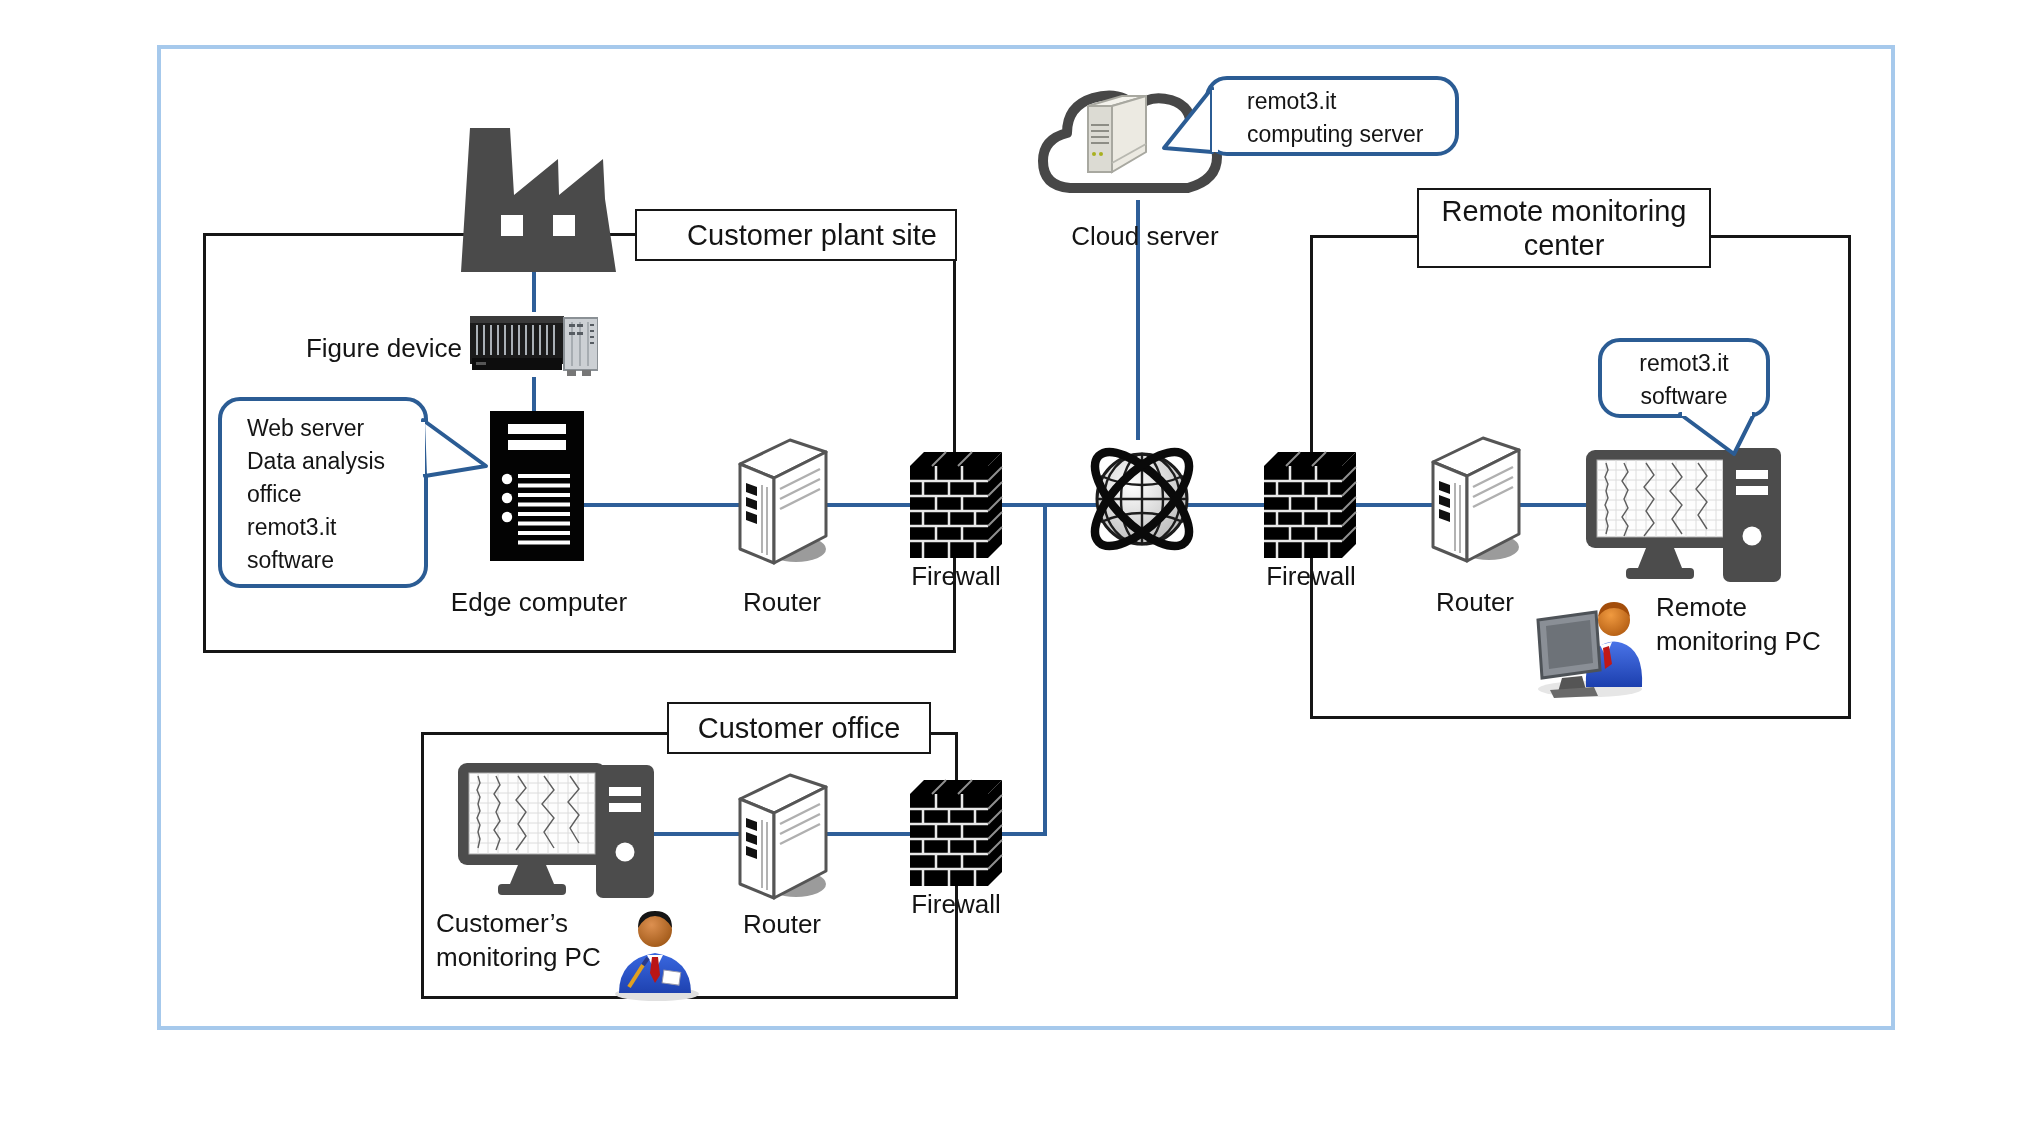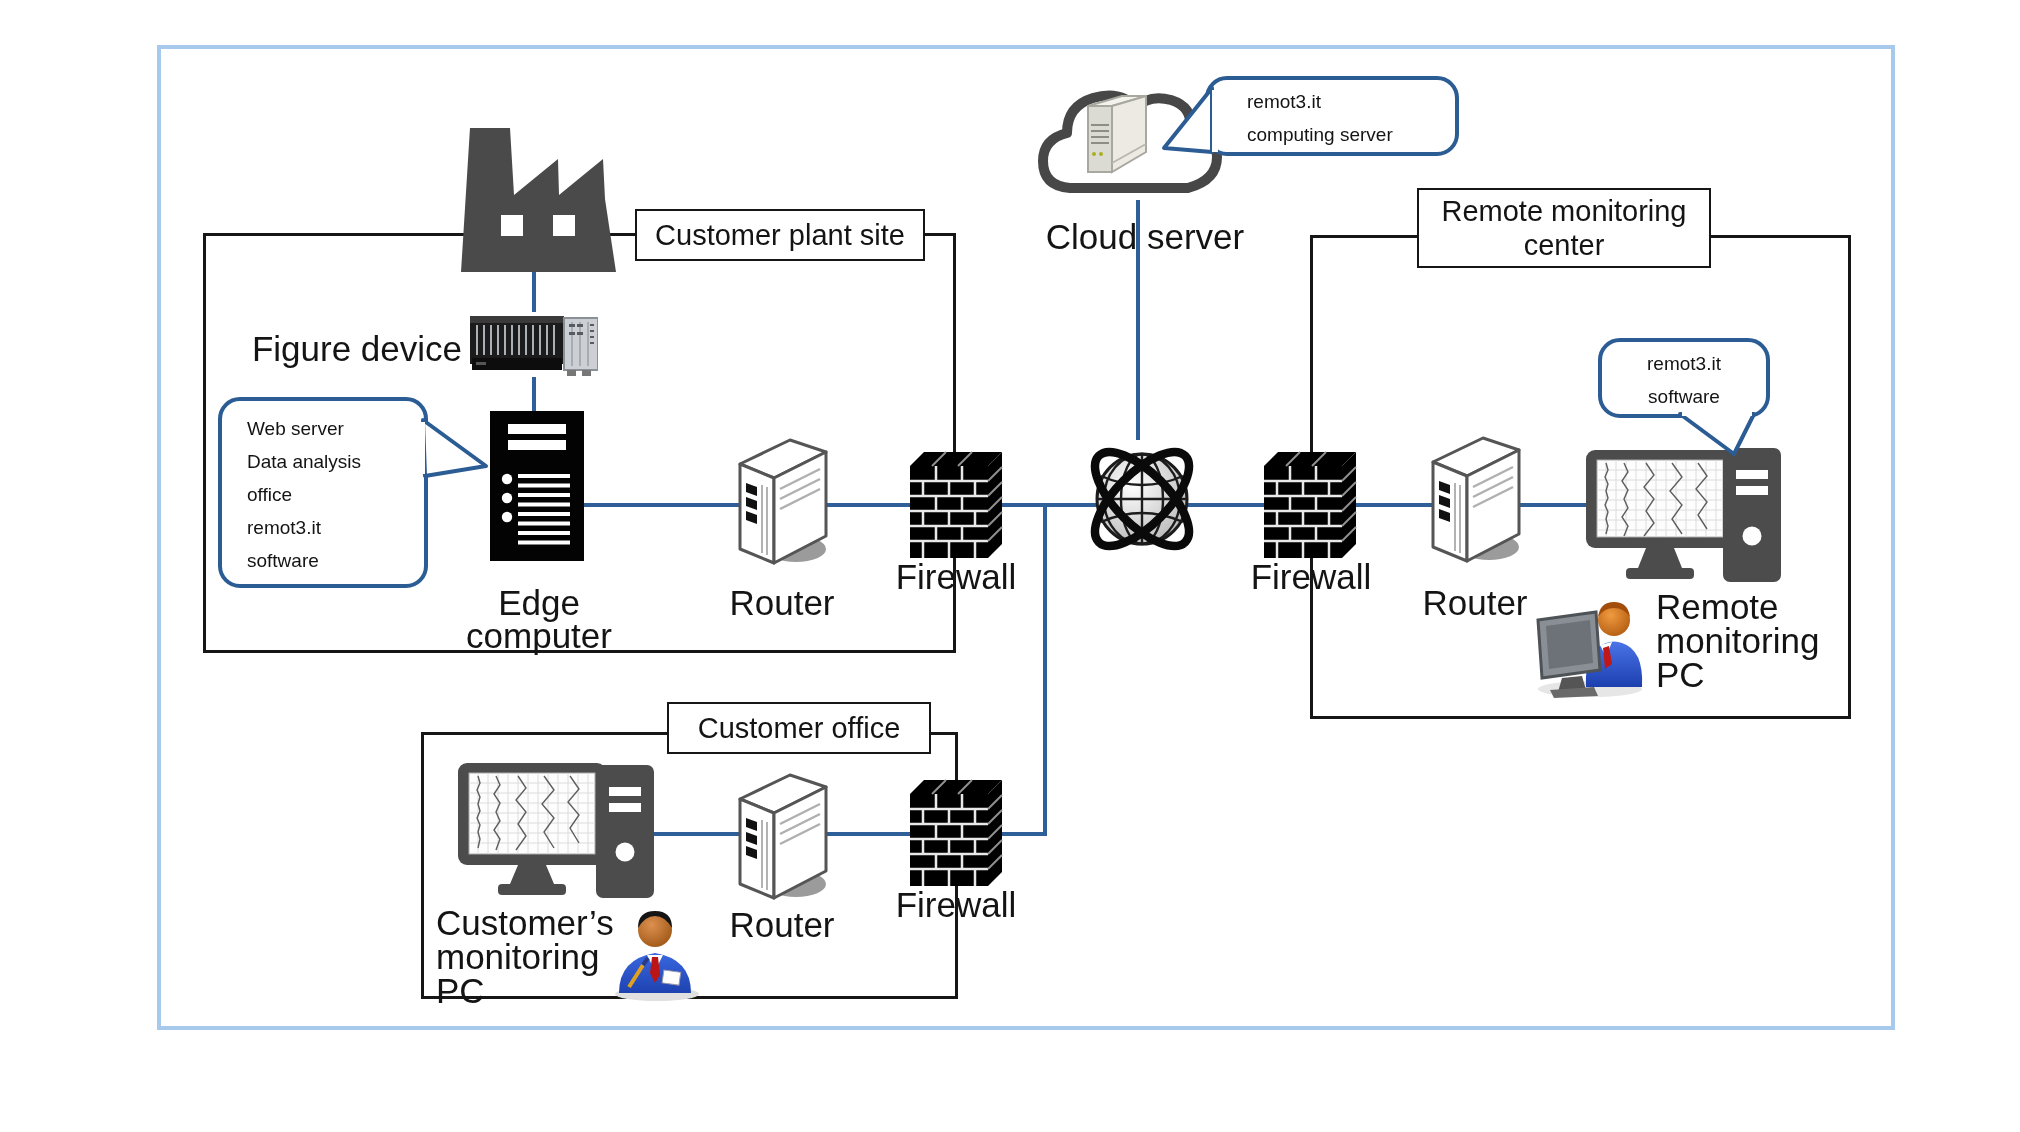--- a/index.html
+++ b/index.html
@@ -3,26 +3,26 @@
 <meta charset="utf-8">
 <style>
   html,body{margin:0;padding:0;background:#fff;}
   #canvas{position:relative;width:2020px;height:1132px;background:#ffffff;overflow:hidden;
           font-family:"Liberation Sans","DejaVu Sans",sans-serif;color:#141414;}
   .abs{position:absolute;}
   .frame{border:4px solid #a6c9ec;z-index:0;background:#fff;}
   .gbox{border:3px solid #161616;z-index:1;}
   .lblbox{border:2px solid #161616;background:#fff;display:flex;align-items:center;justify-content:center;
           text-align:center;font-size:29px;line-height:34px;z-index:6;}
-  .nlabel{font-size:35px;line-height:33px;color:#141414;z-index:6;}
+  .nlabel{font-size:26px;line-height:33px;color:#141414;z-index:6;}
   .center{text-align:center;}
   .rightal{text-align:right;}
   .hline{background:#2e5f99;height:4px;z-index:2;}
   .vline{background:#2e5f99;width:4px;z-index:2;}
-  .bubble{border:4px solid #2b5c94;border-radius:22px;background:#fff;z-index:7;font-size:19px;
+  .bubble{border:4px solid #2b5c94;border-radius:22px;background:#fff;z-index:7;font-size:23px;
           line-height:33px;color:#141414;box-sizing:border-box;}
   .bubble .bl{white-space:nowrap;}
   .icon{z-index:4;}
   .tail{z-index:8;}
   .caption{font-family:"Liberation Serif","DejaVu Serif",serif;font-weight:bold;font-size:40px;
            display:flex;gap:30px;white-space:nowrap;z-index:3;}
 </style>
 </head>
 <body>
 
@@ -34,21 +34,21 @@
   <div class="abs vline" style="left:532px;top:377px;height:38px;"></div>
   <div class="abs hline" style="left:580px;top:503px;width:1010px;"></div>
   <div class="abs vline" style="left:1136px;top:200px;height:240px;"></div>
   <div class="abs vline" style="left:1043px;top:505px;height:331px;"></div>
   <div class="abs hline" style="left:650px;top:832px;width:397px;"></div>
 
   <div class="abs gbox" style="left:203px;top:233px;width:747px;height:414px;"></div>
   <div class="abs gbox" style="left:421px;top:732px;width:531px;height:261px;"></div>
   <div class="abs gbox" style="left:1310px;top:235px;width:535px;height:478px;"></div>
 
-  <div class="abs lblbox" style="left:635px;top:209px;width:286px;height:48px;">
+  <div class="abs lblbox" style="left:635px;top:209px;width:286px;height:48px;padding-left:32px;">
     <span>Customer plant site</span>
   </div>
   <div class="abs lblbox" style="left:667px;top:702px;width:260px;height:48px;">
     <span>Customer office</span>
   </div>
   <div class="abs lblbox" style="left:1417px;top:188px;width:290px;height:76px;">
     <span>Remote monitoring center</span>
   </div>
 
   <div class="abs icon" style="left:458px;top:127px;width:162px;height:146px;">

